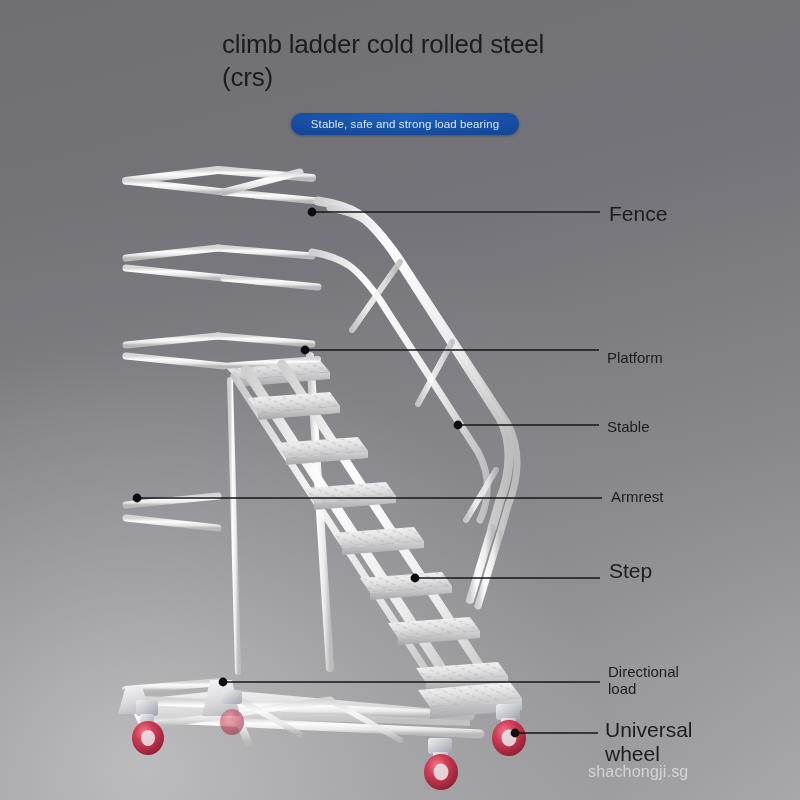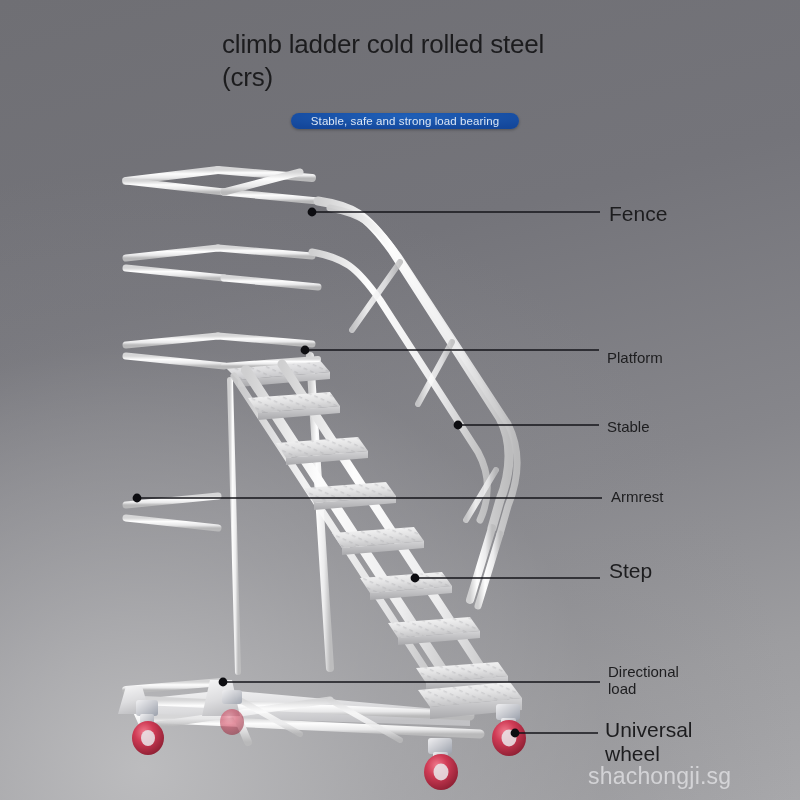--- a/index.html
+++ b/index.html
@@ -27,21 +27,21 @@
     line-height: 1.25;
     color: #1c1c1e;
     letter-spacing: -0.2px;
     white-space: pre-line;
   }
 
   
   #badge {
     position: absolute;
     left: 291px; top: 113px;
-    width: 228px; height: 16px;
+    width: 228px; height: 22px;
     border-radius: 16px;
     background: radial-gradient(120% 150% at 50% 20%, #2060b8 0%, #14489c 55%, #0f3e8c 100%);
     box-shadow: 0 1px 3px rgba(0,0,0,0.30);
     display: flex; align-items: center; justify-content: center;
   }
   #badge span {
     font-size: 11.5px;
     color: #dbe6f5;
     letter-spacing: 0.1px;
     white-space: nowrap;
@@ -57,21 +57,21 @@
   .label.big  { font-size: 21px; }
   .label.mid  { font-size: 15px; }
 
   
   #overlay { position: absolute; inset: 0; }
 
   
   #watermark {
     position: absolute;
     left: 588px; top: 763px;
-    font-size: 23px;
+    font-size: 16px;
     color: rgba(232,232,234,0.72);
     letter-spacing: 0.2px;
     pointer-events: none;
     text-align: center;
   }
 </style>
 </head>
 <body>
 
 <div id="stage">

